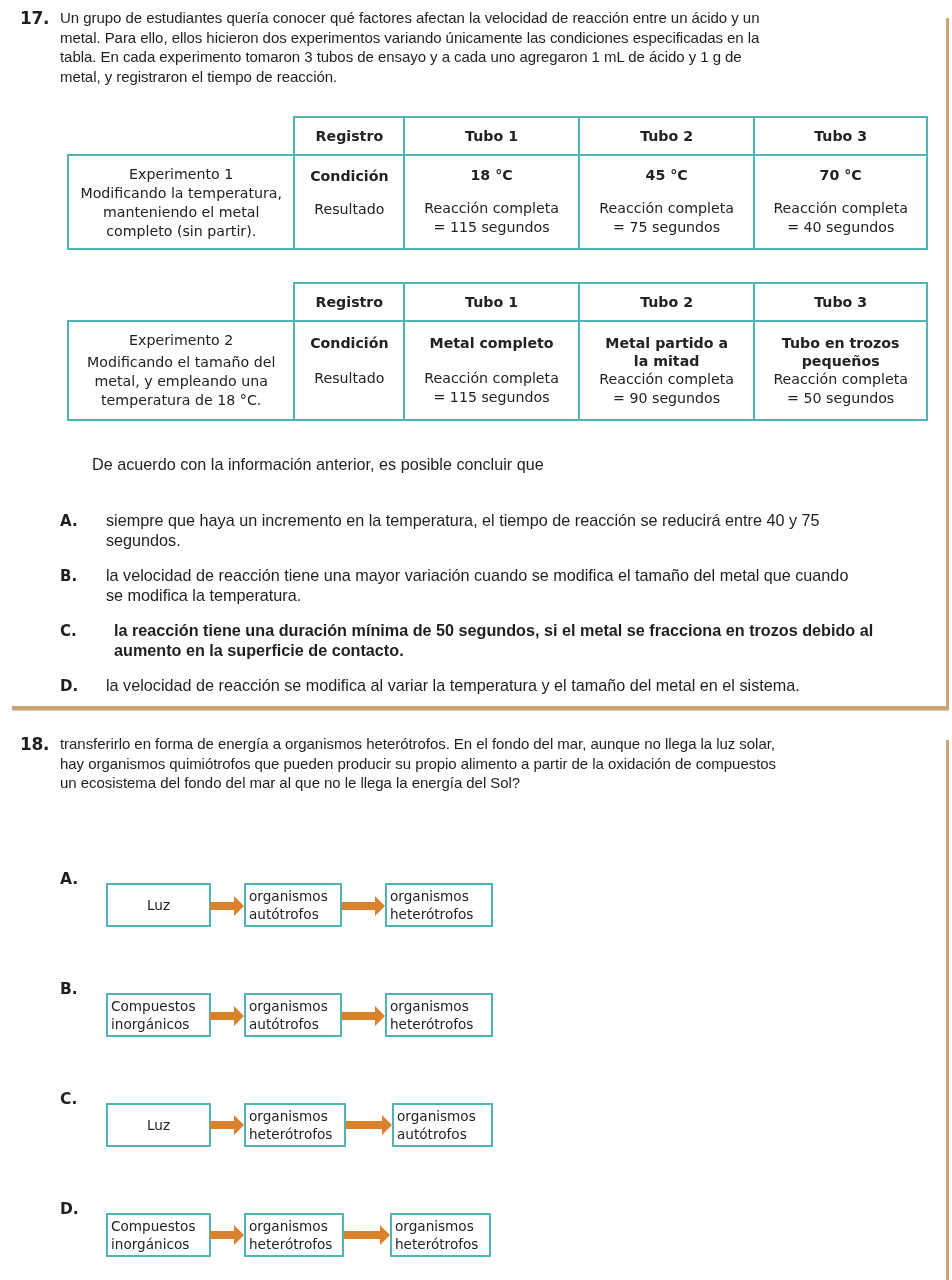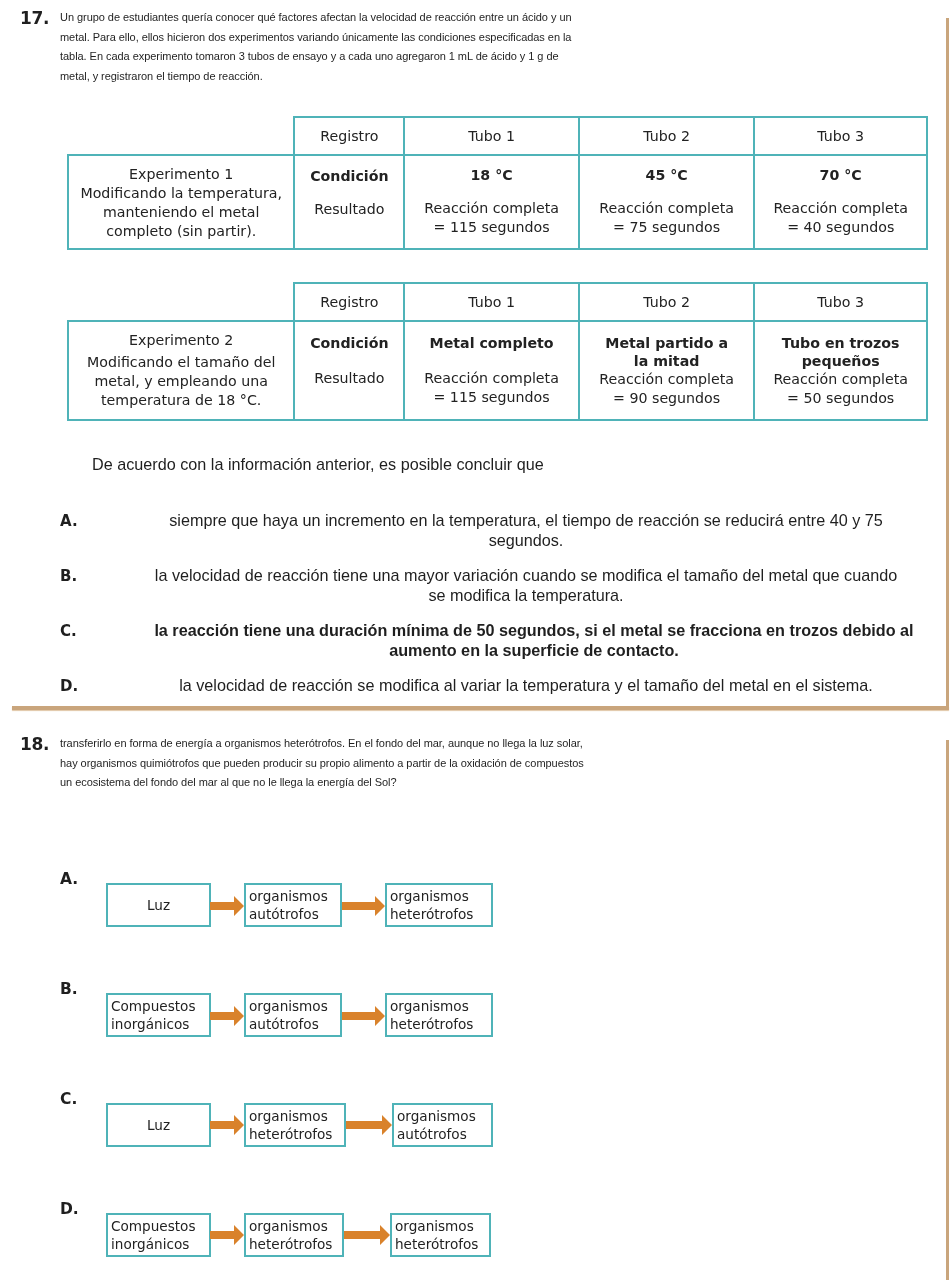--- a/index.html
+++ b/index.html
@@ -1,37 +1,37 @@
 <!DOCTYPE html>
 <html><head>
 <meta charset="utf-8">
 <style>
   * { box-sizing: border-box; margin: 0; padding: 0; }
   html, body { width: 952px; height: 1280px; background: #ffffff; overflow: hidden; }
   body { position: relative; font-family: "DejaVu Sans", "Liberation Sans", sans-serif; color: #1f1f1f; }
   .q-num { position: absolute; font-weight: bold; font-size: 17px; letter-spacing: -0.3px; }
-  .q-text { position: absolute; font-family: "Liberation Sans", sans-serif; font-size: 11px; line-height: 19.5px; color: #1f1f1f; letter-spacing: -0.05px; }
+  .q-text { position: absolute; font-family: "Liberation Sans", sans-serif; font-size: 15px; line-height: 19.5px; color: #1f1f1f; letter-spacing: -0.05px; }
 
   .frame-right { position: absolute; background: #c9a57c; width: 3px; }
   .frame-bottom { position: absolute; background: #c9a57c; height: 4px; box-shadow: 0 1px 1px #e0c6a6; }
 
   table.exp { position: absolute; border-collapse: collapse; font-family: "DejaVu Sans", sans-serif; font-size: 14.2px; color: #222; }
   table.exp td { border: 2px solid #4fb3b8; text-align: center; vertical-align: middle; padding: 0 4px; }
   table.exp td.blank { border-top: none; border-left: none; border-right: 2px solid #4fb3b8; border-bottom: 2px solid #4fb3b8; }
-  .hdr { font-weight: normal; }
+  .hdr { font-weight: bold; }
   .bold { font-weight: bold; display: block; }
   .res { display: block; line-height: 19px; }
   .exp-title { font-weight: normal; display: block; line-height: 19px; }
   .exp-desc { display: block; line-height: 19px; }
 
   .lead { position: absolute; font-family: "Liberation Sans", sans-serif; font-size: 16.2px; color: #1f1f1f; }
 
   .opt { position: absolute; font-family: "Liberation Sans", sans-serif; font-size: 16.2px; line-height: 19.5px; color: #1f1f1f; }
   .opt-letter { position: absolute; font-family: "DejaVu Sans", sans-serif; font-weight: bold; font-size: 15px; }
-  .opt-text { position: absolute; text-align: center; }
+  .opt-text { position: absolute; }
 
   .flow-letter { position: absolute; font-family: "DejaVu Sans", sans-serif; font-weight: bold; font-size: 15.5px; }
   .flow-box { position: absolute; border: 2px solid #4fb3b8; background: #fff; font-family: "DejaVu Sans", sans-serif; font-size: 13.6px; line-height: 18px; color: #222; padding: 1px 3px; display: flex; flex-direction: column; justify-content: center; }
   .flow-box.center { align-items: center; }
   .flow-arrow { position: absolute; height: 22px; }
 </style>
 </head>
 <body>
 
 <div>

